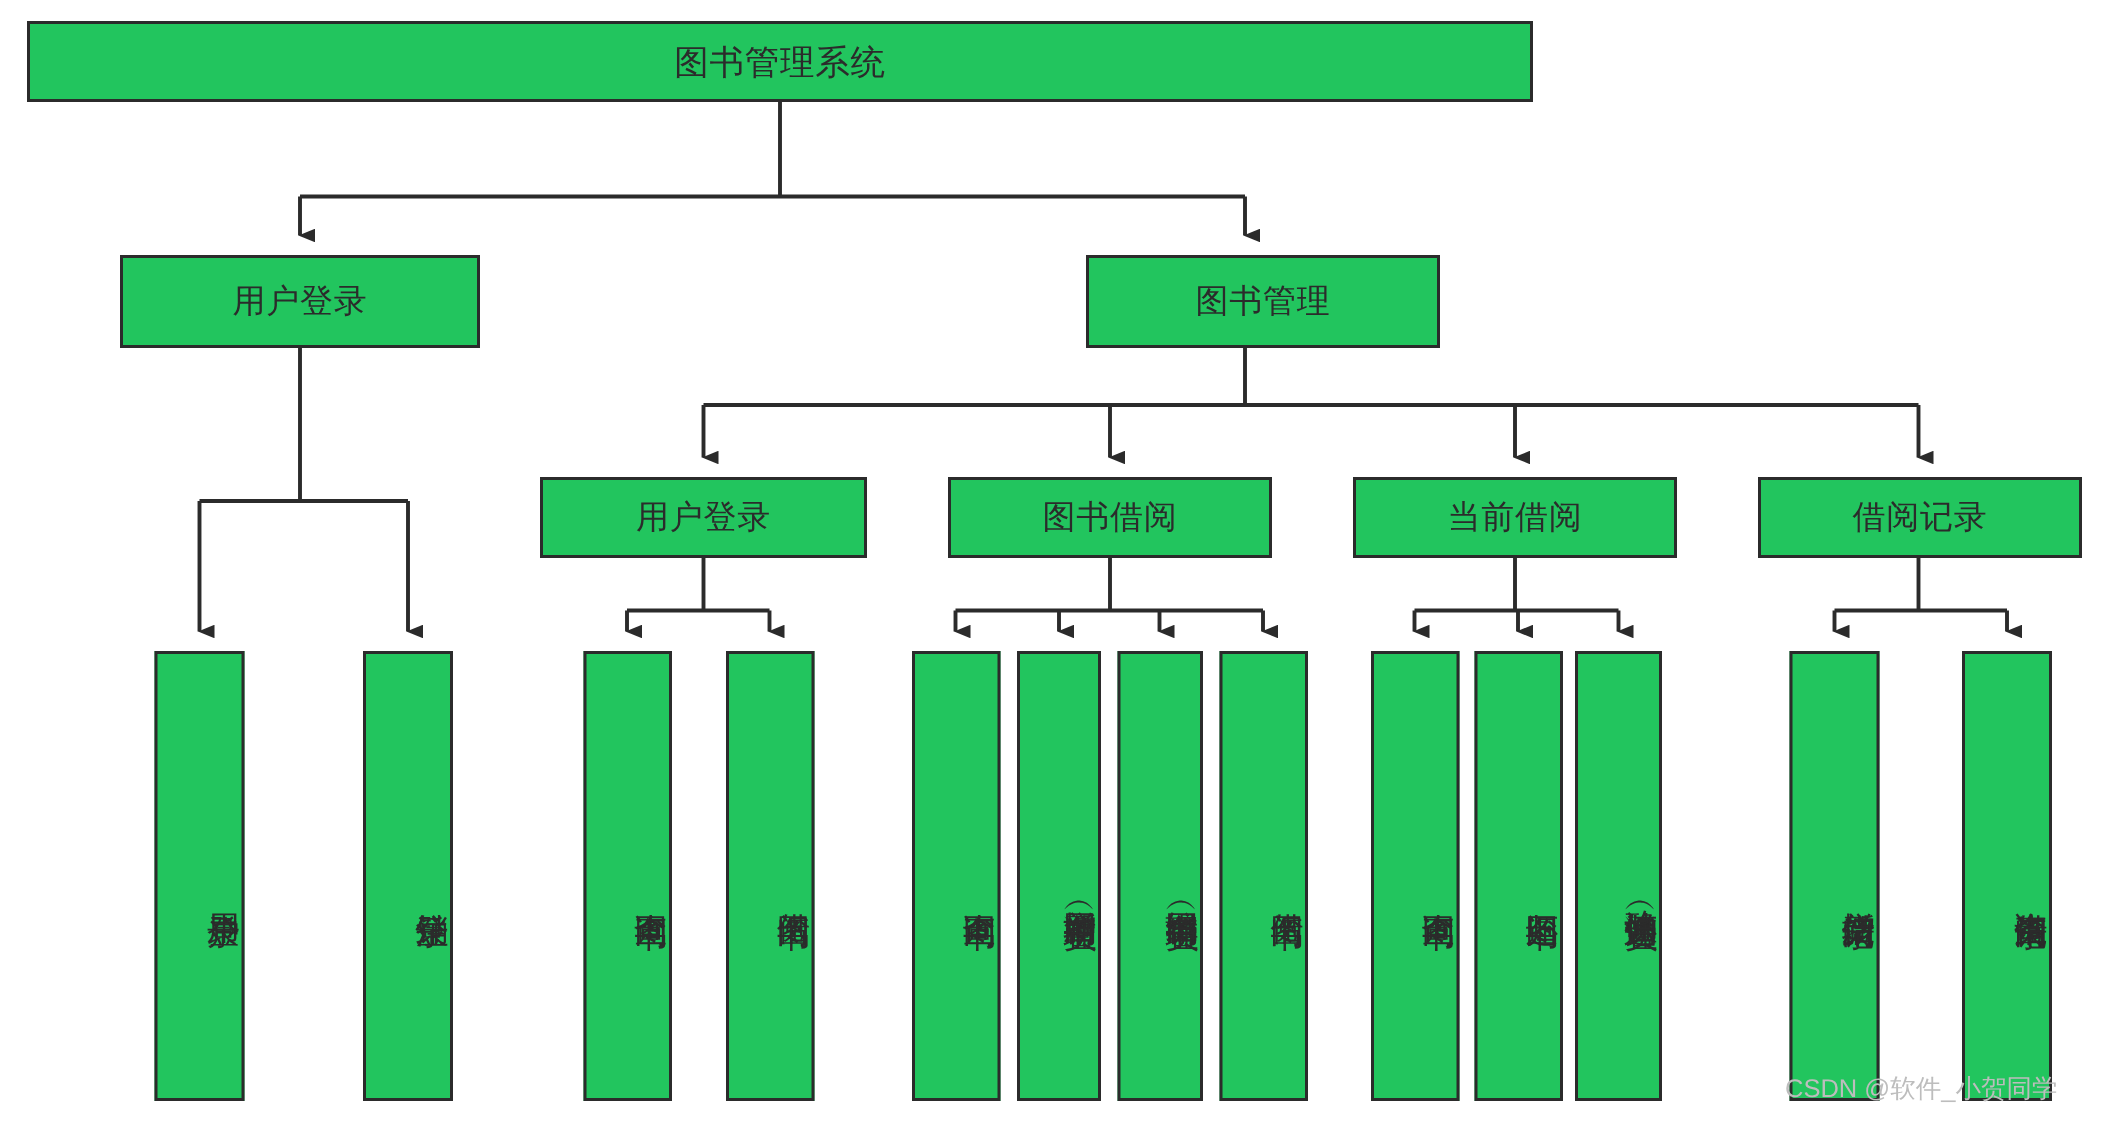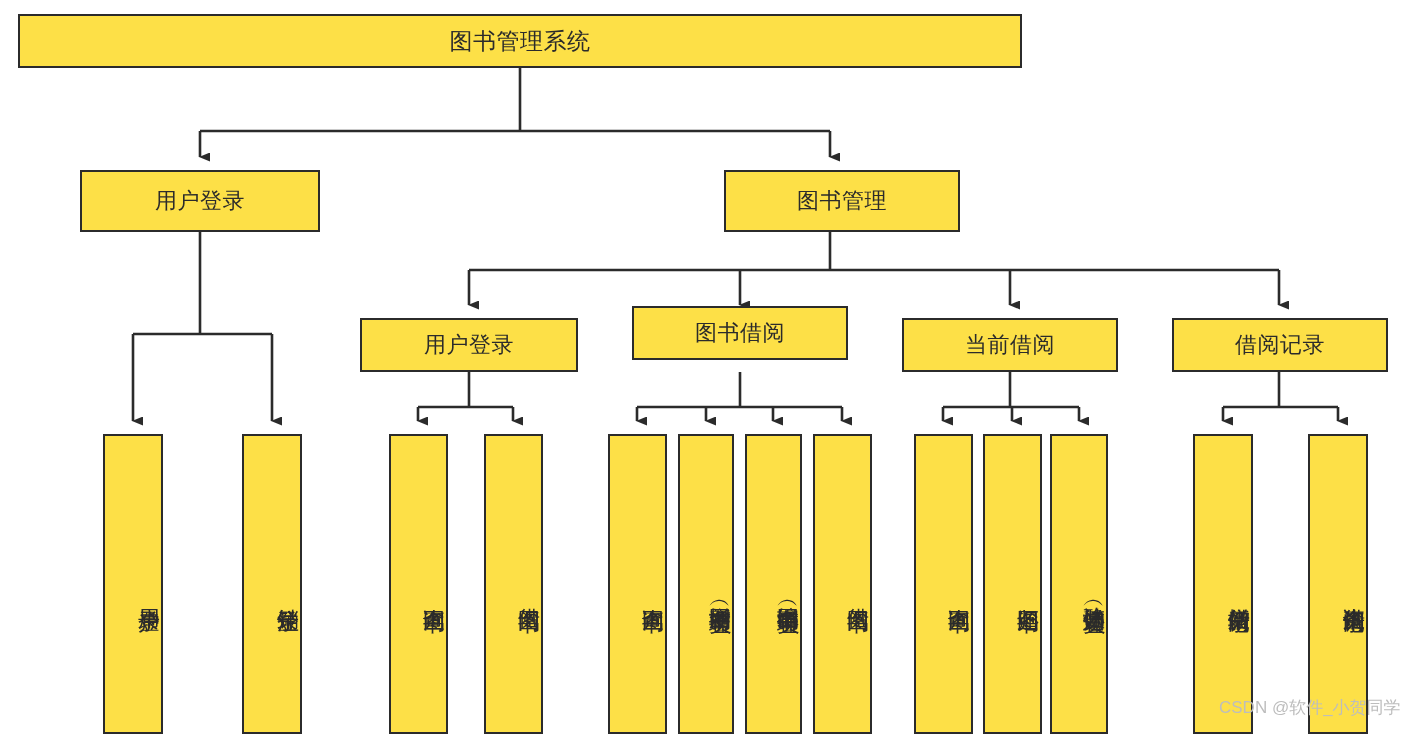--- a/index.html
+++ b/index.html
@@ -21,21 +21,21 @@
     position: absolute;
     left: 0;
     top: 0;
     width: 1405px;
     height: 747px;
   }
   .node {
     position: absolute;
     box-sizing: border-box;
     border: 2px solid #2b2b2b;
-    background: #fde047;
+    background: #22c55e;
     color: #2b2b2b;
     display: flex;
     align-items: center;
     justify-content: center;
     text-align: right;
     line-height: 1.08;
   }
   .node.horiz {
     font-size: 22px;
     letter-spacing: 0.5px;
@@ -124,21 +124,21 @@
   <div class="node horiz" style="left:80px; top:170px; width:240px; height:62px;">
     <span>用户登录</span>
   </div>
   <div class="node horiz" style="left:724px; top:170px; width:236px; height:62px;">
     <span>图书管理</span>
   </div>
 
   <div class="node horiz" style="left:360px; top:318px; width:218px; height:54px;">
     <span>用户登录</span>
   </div>
-  <div class="node horiz" style="left:632px; top:306px; width:216px; height:54px;">
+  <div class="node horiz" style="left:632px; top:318px; width:216px; height:54px;">
     <span>图书借阅</span>
   </div>
   <div class="node horiz" style="left:1172px; top:318px; width:216px; height:54px;">
     <span>借阅记录</span>
   </div>
   <div class="node horiz" style="left:902px; top:318px; width:216px; height:54px;">
     <span>当前借阅</span>
   </div>
 
   <div class="node vert" style="left:103px; top:434px; width:60px; height:300px;">
@@ -178,15 +178,15 @@
     <span>确认归还（管理员）</span>
   </div>
 
   <div class="node vert" style="left:1193px; top:434px; width:60px; height:300px;">
     <span>新增借阅记录</span>
   </div>
   <div class="node vert" style="left:1308px; top:434px; width:60px; height:300px;">
     <span>查询借阅记录</span>
   </div>
 
-  <div class="watermark" style="left:1190px; top:696px;margin-left:29px;">CSDN @软件_小贺同学</div>
+  <div class="watermark" style="left:1190px; top:714px;">CSDN @软件_小贺同学</div>
 
 </div>
 
 </body></html>

